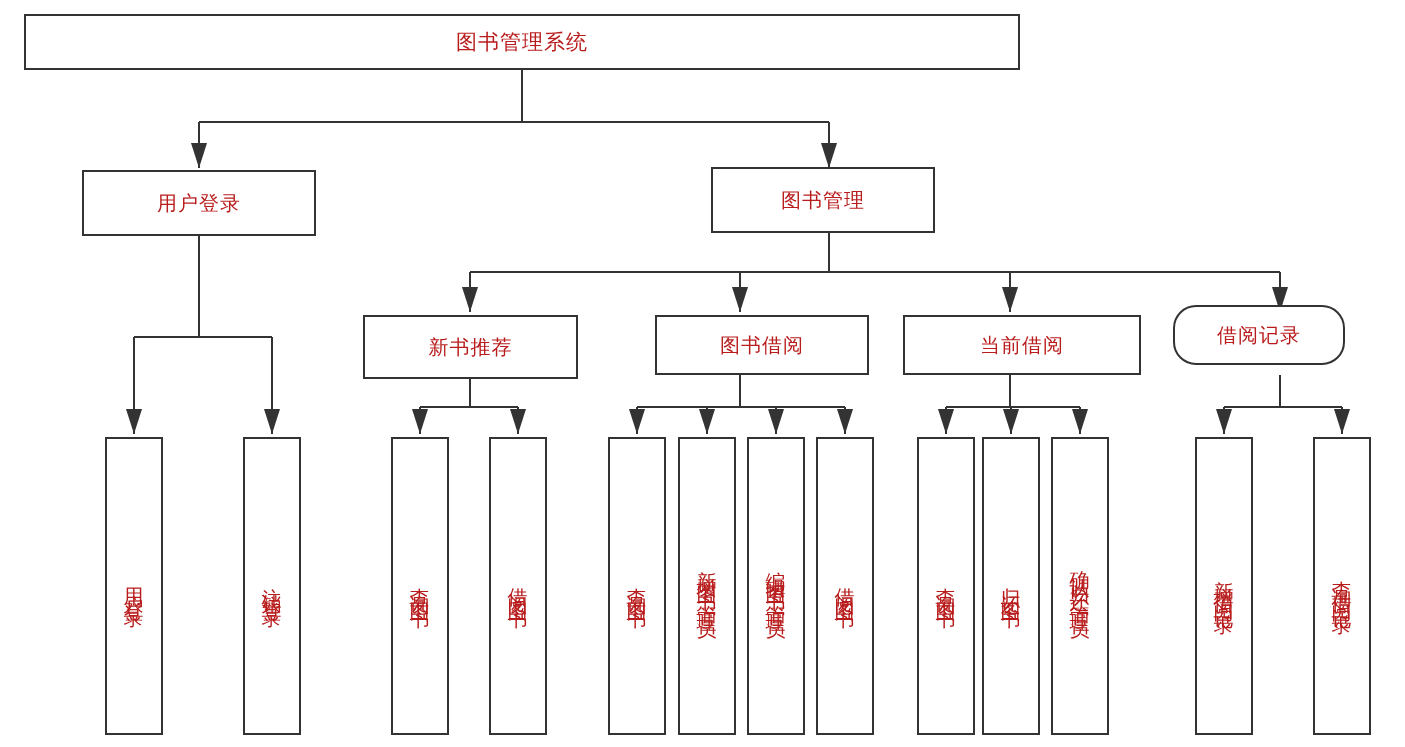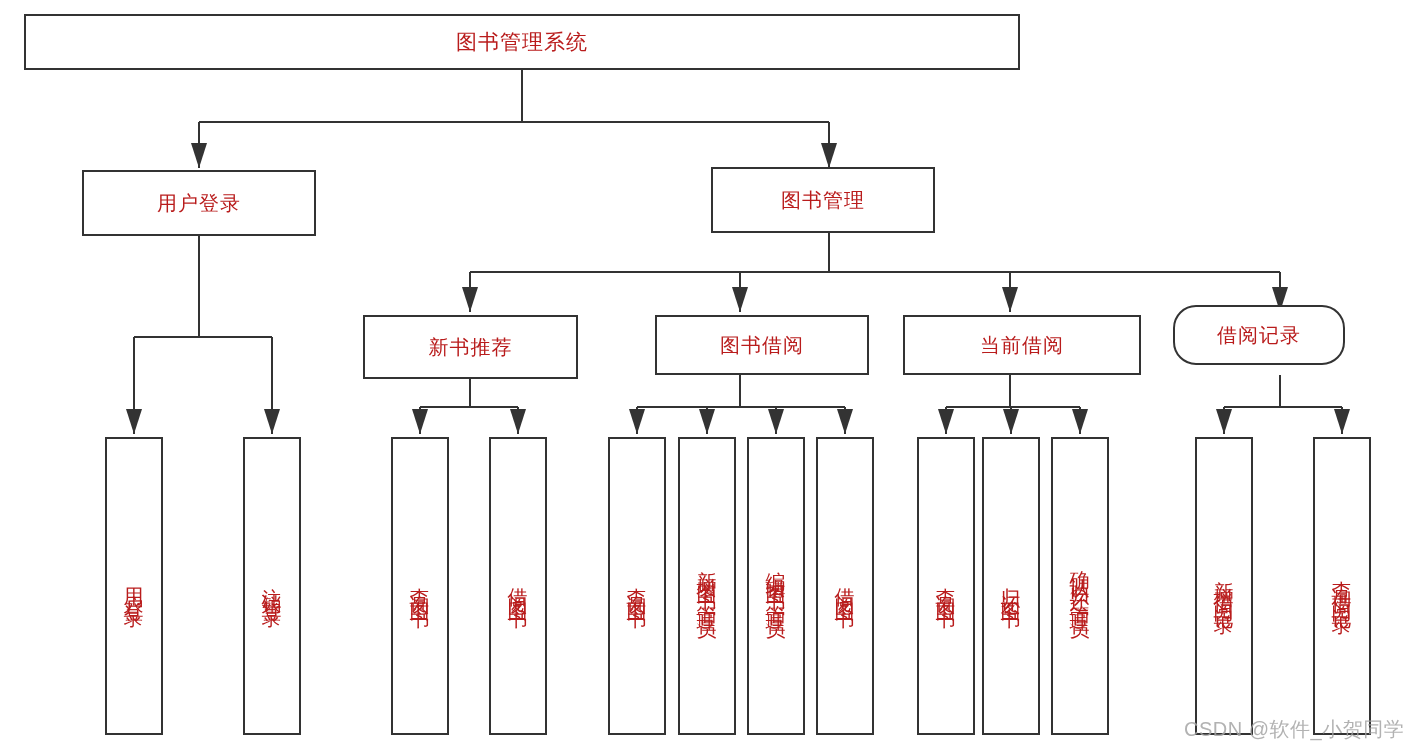--- a/index.html
+++ b/index.html
@@ -190,15 +190,14 @@
     <span class="vtext">确认归还（管理员）</span>
   </div>
 
   <div class="box vbox n-f1">
     <span class="vtext">新增借阅记录</span>
   </div>
   <div class="box vbox n-f2">
     <span class="vtext">查询借阅记录</span>
   </div>
 
-  <div class="watermark">CSDN @软件_小贺同学</div>
 
 </div>
 
 </body></html>

